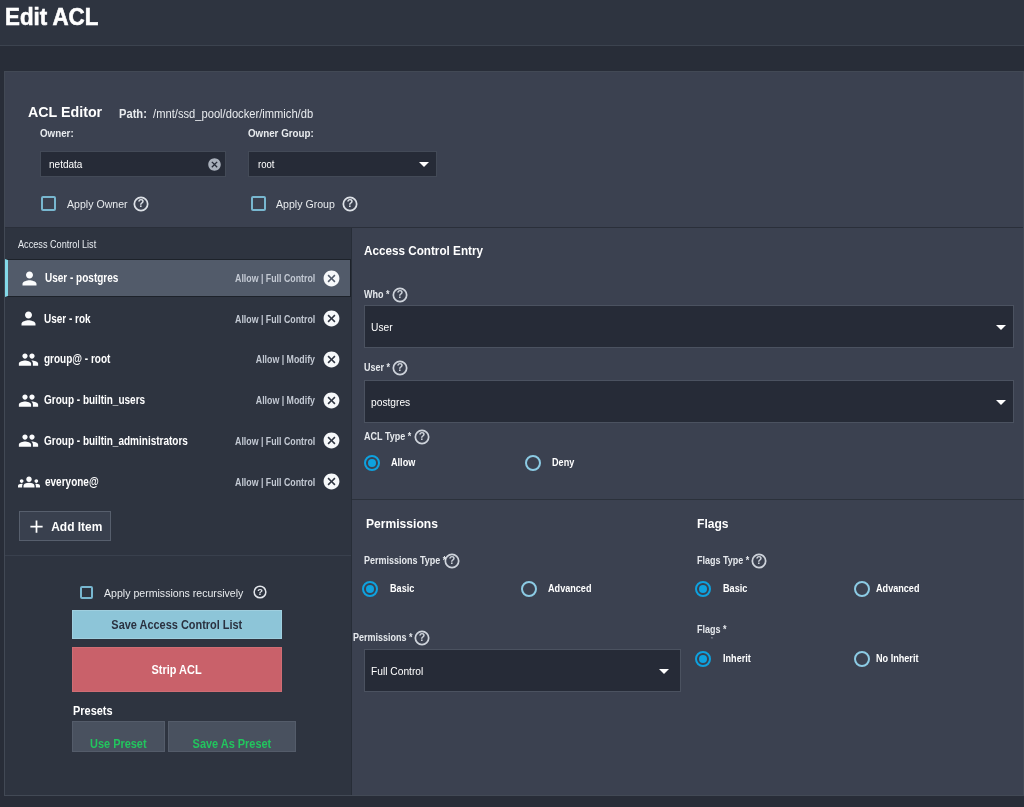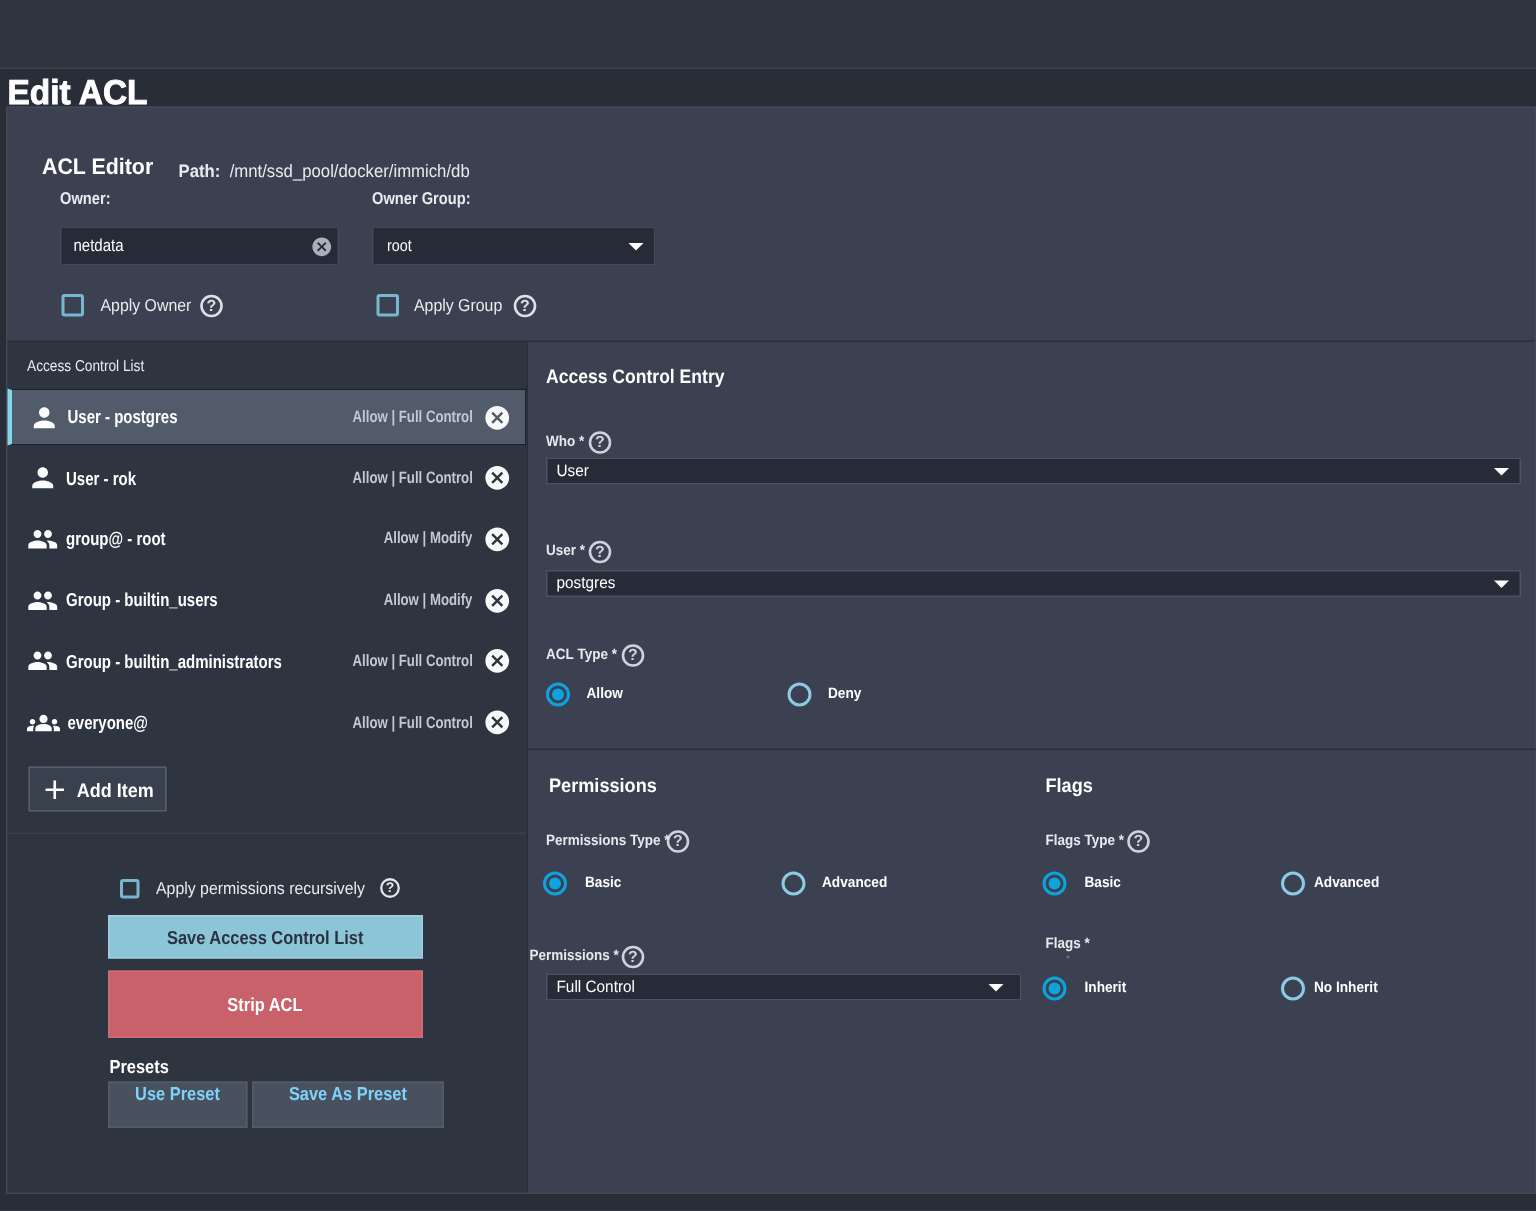--- a/index.html
+++ b/index.html
@@ -1,20 +1,20 @@
 <!DOCTYPE html>
 <html><head>
 <meta charset="utf-8">
 <style>
   html,body{margin:0;padding:0;}
   body{width:1024px;height:807px;background:#282d38;font-family:"Liberation Sans",sans-serif;overflow:hidden;position:relative;}
   .abs{position:absolute;}
   .sx{display:inline-block;transform-origin:0 50%;}
   .oC{transform-origin:50% 50%;}
-  .title{left:5px;top:4px;z-index:5;font-size:23px;font-weight:bold;color:#ffffff;margin-top:44px;-webkit-text-stroke:0.6px #fff;}
+  .title{left:5px;top:4px;z-index:5;font-size:23px;font-weight:bold;color:#ffffff;-webkit-text-stroke:0.6px #fff;}
   .topline{left:0;top:45px;width:1024px;height:1px;background:#3c434f;}
   .card{left:4px;top:71px;width:1020px;height:725px;background:#3b4150;border:1px solid #424955;box-sizing:border-box;}
   .h-acleditor{left:28px;top:103px;font-size:15px;font-weight:bold;color:#fff;}
   .path{left:119px;top:107px;font-size:12px;color:#e8ebee;}
   .lab{font-size:11.5px;font-weight:bold;color:#e8ebee;}
   .input{background:#262b37;border:1px solid #434a57;box-sizing:border-box;color:#fff;font-size:11.5px;display:flex;align-items:center;}
   .cb{width:15px;height:15px;border:2px solid #78b7d0;border-radius:2px;box-sizing:border-box;background:transparent;}
   .cbl{font-size:11.5px;color:#e8ebee;}
   .leftcol{left:5px;top:228px;width:346px;height:567px;background:#2e3440;}
   .aclhead{left:18px;top:238px;font-size:10.5px;color:#e8ecf0;}
@@ -25,26 +25,26 @@
   .row .x{position:absolute;right:10px;top:50%;margin-top:-9.5px;width:19px;height:19px;}
   .row.sel{background:#525b6a;border:1px solid #1d222a;border-left:3px solid #84d9e9;box-sizing:border-box;}
   .row.sel .perm{right:35px;}
   .row.sel .x{right:9px;}
   .row.sel .icon{margin-left:11px;}
   .addbtn{left:19px;top:511px;width:92px;height:30px;background:#39404e;border:1px solid #575f6d;box-sizing:border-box;color:#fff;font-size:13px;font-weight:bold;display:flex;align-items:center;justify-content:center;}
   .ldiv2{left:5px;top:555px;width:346px;height:1px;background:#39404d;}
   .bluebtn{left:72px;top:610px;width:210px;height:29px;background:#8dc5d8;border:1px solid #9fcfdf;box-sizing:border-box;color:#2a3140;font-size:12.5px;font-weight:bold;display:flex;align-items:center;justify-content:center;}
   .redbtn{left:72px;top:647px;width:210px;height:45px;background:#c9616a;border:1px solid #cf6d74;box-sizing:border-box;color:#fff;font-size:12.5px;font-weight:bold;display:flex;align-items:center;justify-content:center;}
   .presets{left:73px;top:704px;font-size:12.5px;font-weight:bold;color:#fff;}
-  .graybtn{background:#49515f;border:1px solid #545c6a;box-sizing:border-box;color:#7dd3fc;font-size:12.5px;font-weight:bold;display:flex;align-items:flex-start;justify-content:center;}
+  .graybtn{background:#49515f;border:1px solid #545c6a;box-sizing:border-box;color:#22c55e;font-size:12.5px;font-weight:bold;display:flex;align-items:flex-end;justify-content:center;}
   .vline{left:351px;top:228px;width:1px;height:567px;background:#272d37;}
   .h-ace{left:364px;top:243px;font-size:13px;font-weight:bold;color:#fff;}
   .h-sec{font-size:13px;font-weight:bold;color:#fff;}
   .flabel{font-size:10px;font-weight:bold;color:#e6e9ed;display:flex;align-items:center;gap:2px;height:15px;}
-  .select{background:#262b37;border:1px solid #4b5260;box-sizing:border-box;color:#fff;font-size:11px;display:flex;align-items:center;height:18px;}
+  .select{background:#262b37;border:1px solid #4b5260;box-sizing:border-box;color:#fff;font-size:11px;display:flex;align-items:center;height:43px;}
   .select .txt{margin-left:6px;}
   .select .car{margin-left:auto;}
   .radio{width:16px;height:16px;border-radius:50%;box-sizing:border-box;position:absolute;}
   .radio.on{border:2px solid #0ea2df;}
   .radio.on::after{content:"";position:absolute;left:2px;top:2px;width:8px;height:8px;border-radius:50%;background:#0ea2df;}
   .radio.off{border:2px solid #8ccbe4;}
   .rlab{font-size:10px;font-weight:bold;color:#fff;position:absolute;white-space:nowrap;}
   .divider3{left:352px;top:499px;width:672px;height:1px;background:#2b313b;}
 </style>
 </head>

